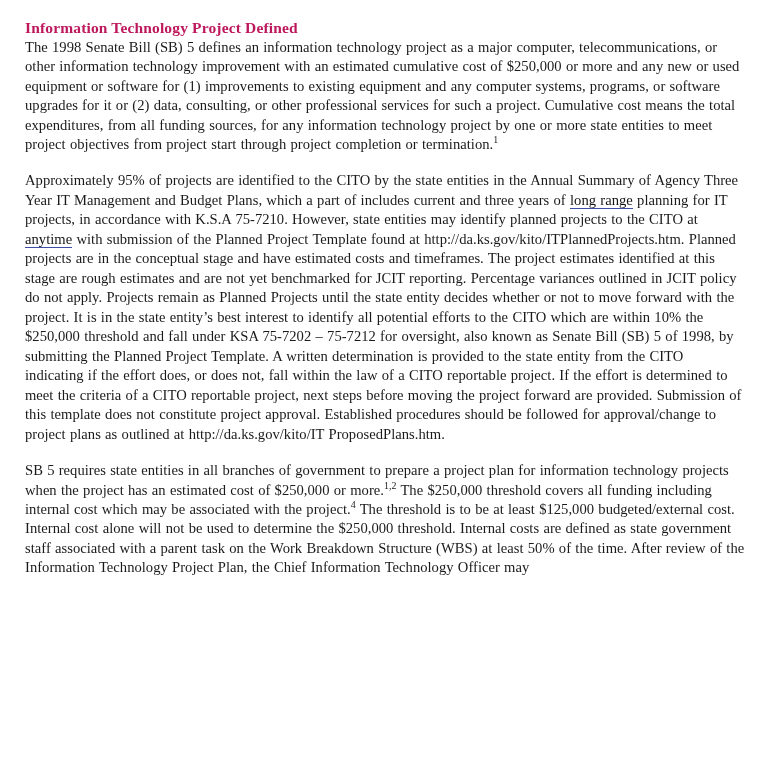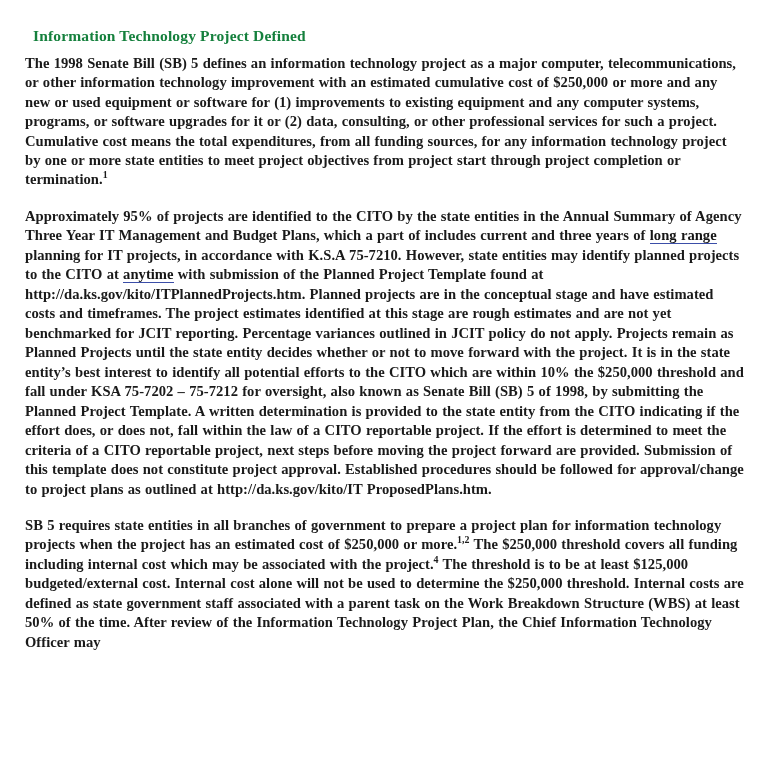--- a/index.html
+++ b/index.html
@@ -34,36 +34,35 @@
     padding-bottom: 0;
     line-height: 1.0;
     color: #111111;
   }
   .content {
     padding: 0 22px 0 25px;
   }
   h2.section-heading {
     font-size: 15.5px;
     font-weight: bold;
-    margin: 8px;
+    margin: 0;
     padding: 0;
     line-height: 1.27;
     letter-spacing: 0.15px;
-    color: #15803d;
+    color: #be185d;
   }
   p.body-text {
     font-size: 14.6px;
     line-height: 1.335;
     margin: 0;
     padding: 0;
     text-align: left;
     letter-spacing: 0.02px;
     color: #1a1a1a;
     word-spacing: 0.6px;
-    font-weight: bold;
   }
   .spacer-section {
     height: 17px;
   }
   .spacer-title {
     height: 18px;
   }
   a.doclink,
   .doclink {
     color: #141414;

